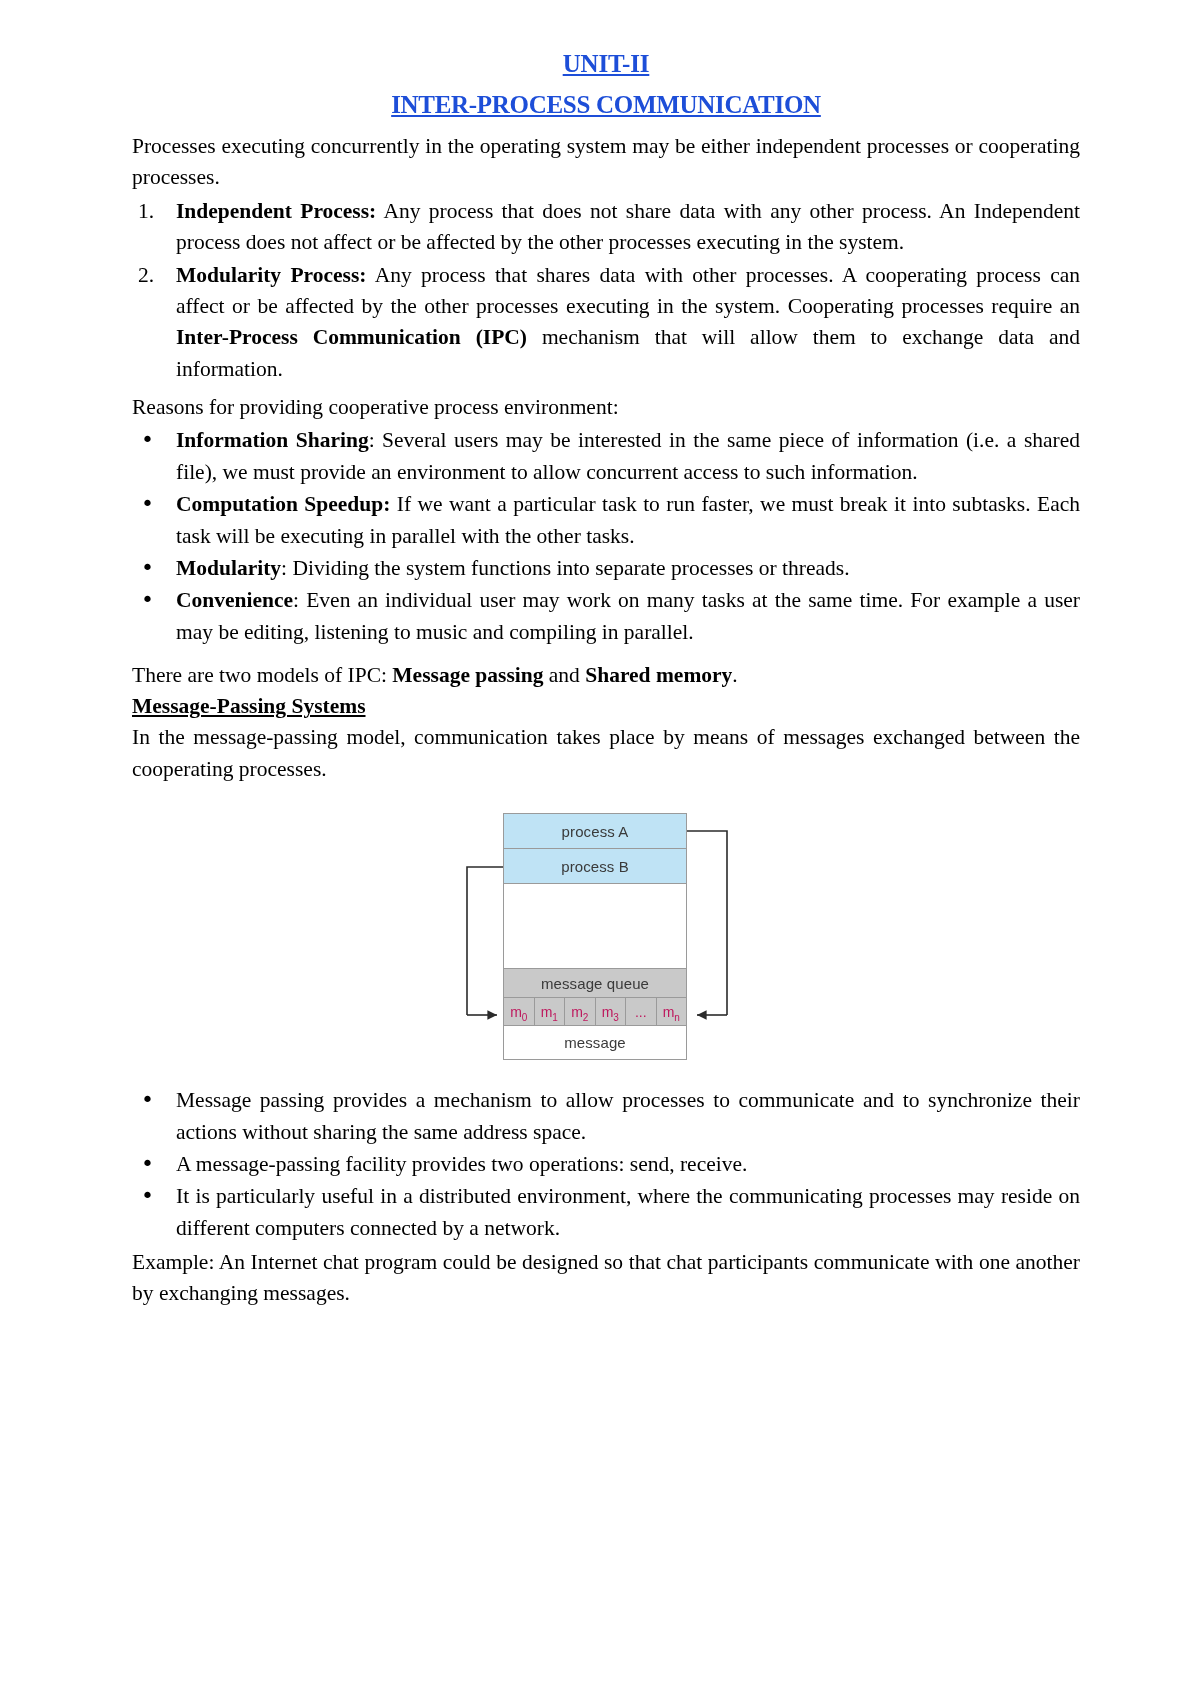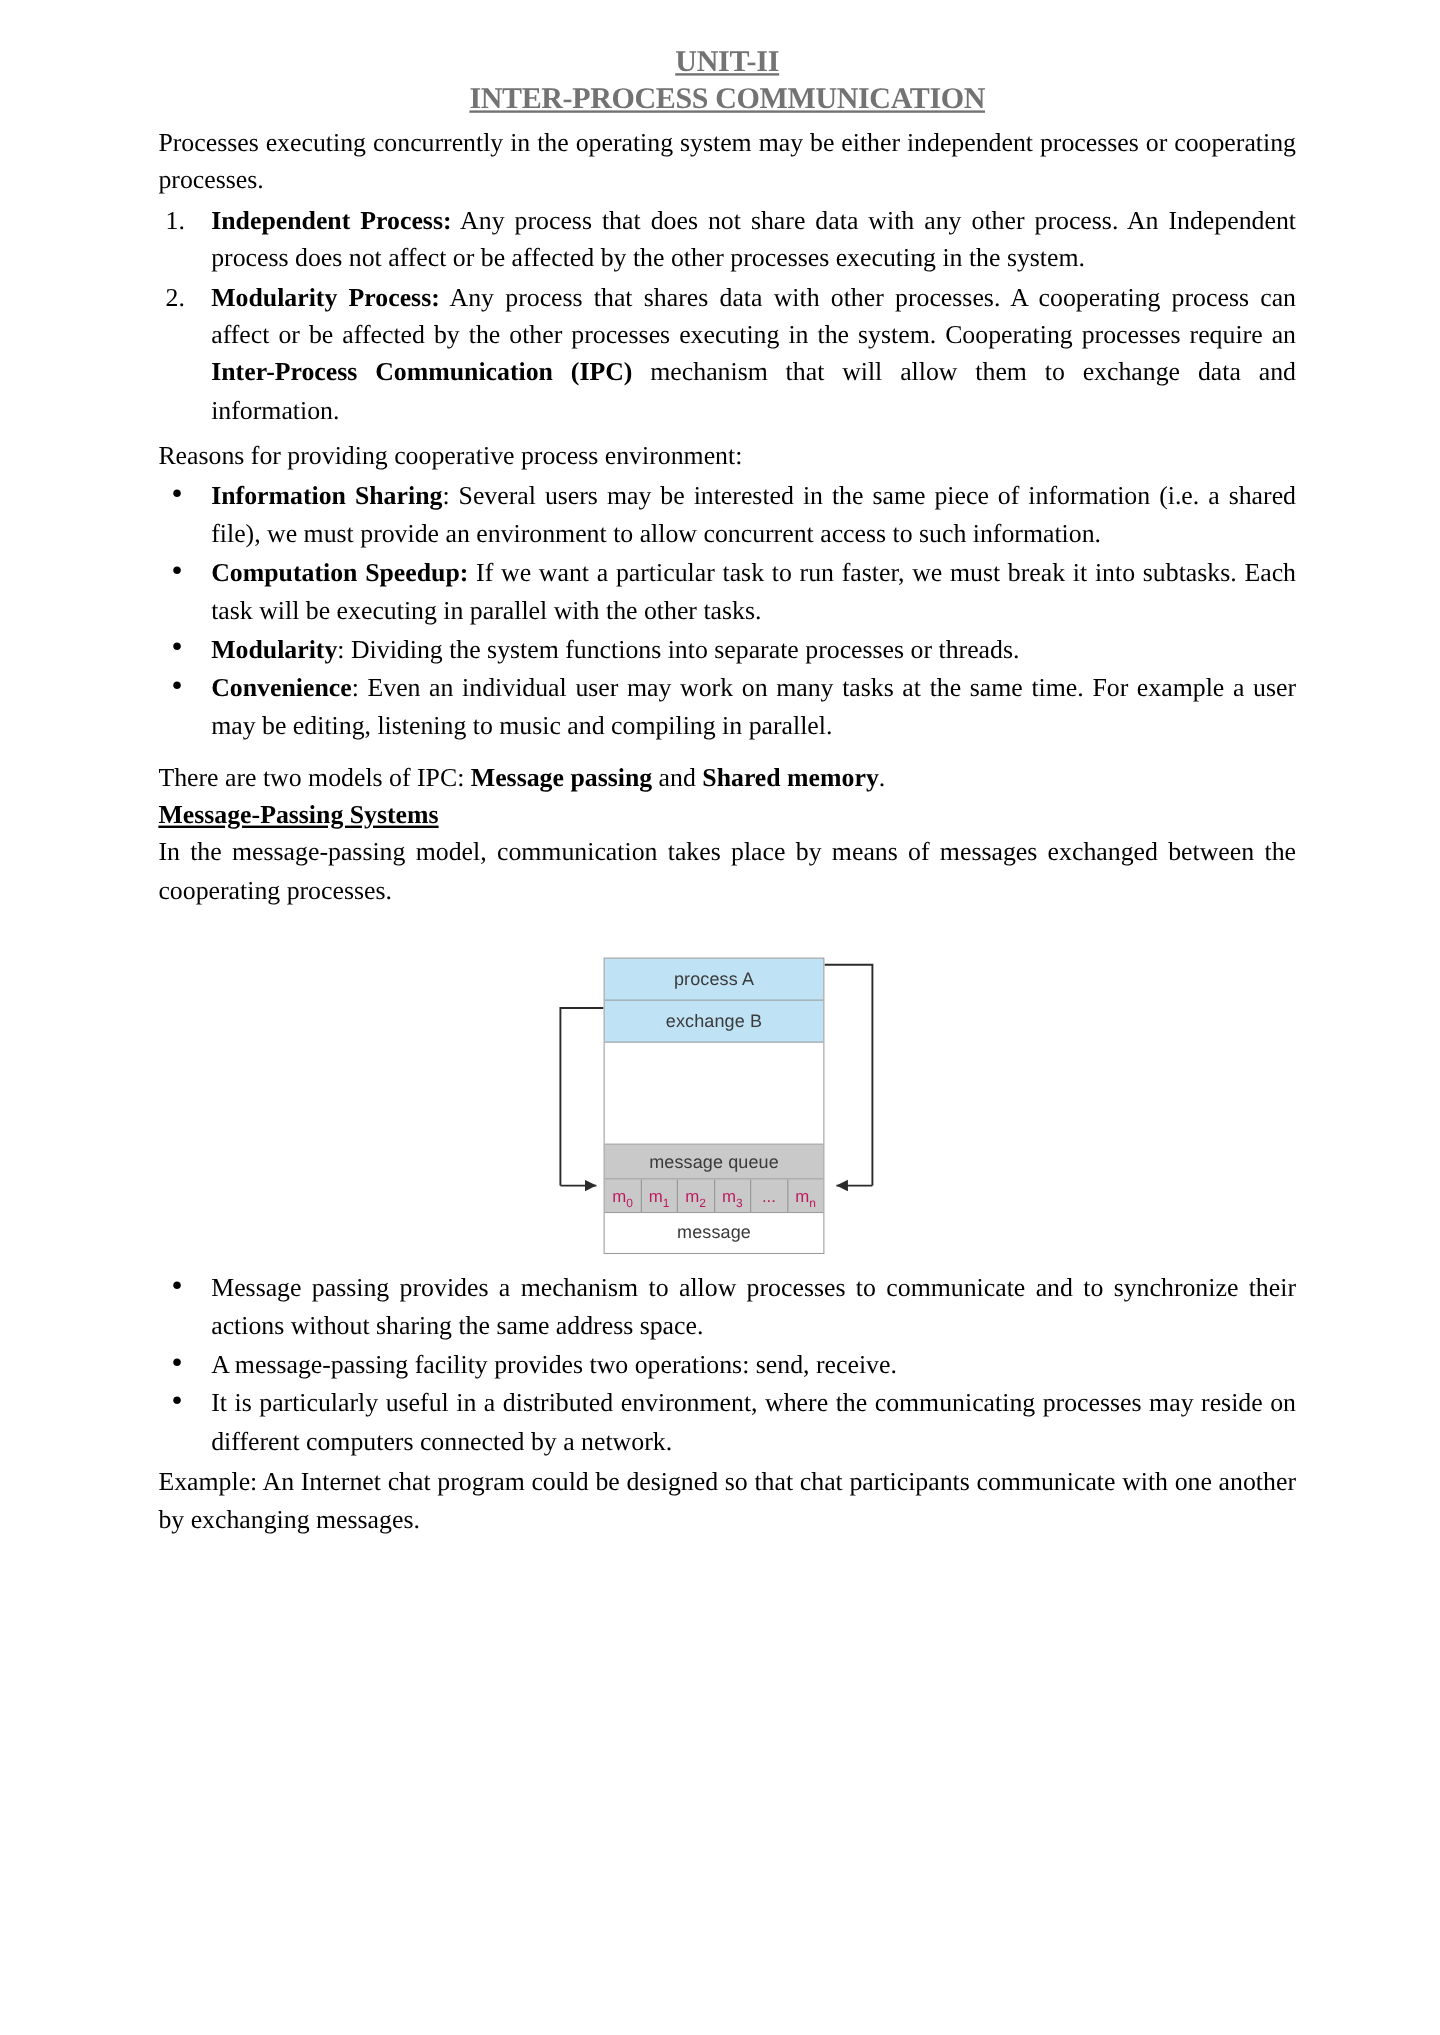--- a/index.html
+++ b/index.html
@@ -16,26 +16,26 @@
   .page {
     width: 1200px;
     min-height: 1696px;
     padding: 38px 120px 0 132px;
     position: relative;
   }
 
   
   .doc-title {
     text-align: center;
-    color: #737373;
+    color: #1d4ed8;
     font-weight: bold;
     font-size: 25px;
     line-height: 1.14;
     letter-spacing: -0.2px;
-    margin: 0;
+    margin: 12px;
   }
   .doc-title .u { text-decoration: underline; text-underline-offset: 2px; }
   .doc-title.sub {
     font-size: 25px;
     margin-top: 2px;
     letter-spacing: -0.3px;
   }
 
   
   .para {
@@ -111,21 +111,21 @@
   }
   .diagram {
     position: relative;
     width: 330px;
     height: 260px;
     font-family: "Liberation Sans", "DejaVu Sans", sans-serif;
   }
   .dbox {
     position: absolute;
     left: 62px;
-    top: 18px;
+    top: 6px;
     width: 184px;
     border: 1px solid #9a9a9a;
     background: #ffffff;
   }
   .drow {
     border-bottom: 1px solid #9a9a9a;
     text-align: center;
     font-size: 15px;
     color: #3a3a3a;
     letter-spacing: 0.1px;
@@ -241,21 +241,21 @@
 
         <polyline points="246,24 286,24 286,208" fill="none" stroke="#2b2b2b" stroke-width="1.6"></polyline>
         <polyline points="286,208 256,208" fill="none" stroke="#2b2b2b" stroke-width="1.6" marker-end="url(#ahL)"></polyline>
 
         <polyline points="62,60 26,60 26,208" fill="none" stroke="#2b2b2b" stroke-width="1.6"></polyline>
         <polyline points="26,208 56,208" fill="none" stroke="#2b2b2b" stroke-width="1.6" marker-end="url(#ahR)"></polyline>
       </svg>
 
       <div class="dbox">
         <div class="drow proc">process A</div>
-        <div class="drow proc">exchange B</div>
+        <div class="drow proc">process B</div>
         <div class="drow empty"></div>
         <div class="drow mq">message queue</div>
         <div class="msgrow">
           <div class="msgcell">m<sub>0</sub></div>
           <div class="msgcell">m<sub>1</sub></div>
           <div class="msgcell">m<sub>2</sub></div>
           <div class="msgcell">m<sub>3</sub></div>
           <div class="msgcell">...</div>
           <div class="msgcell">m<sub>n</sub></div>
         </div>

